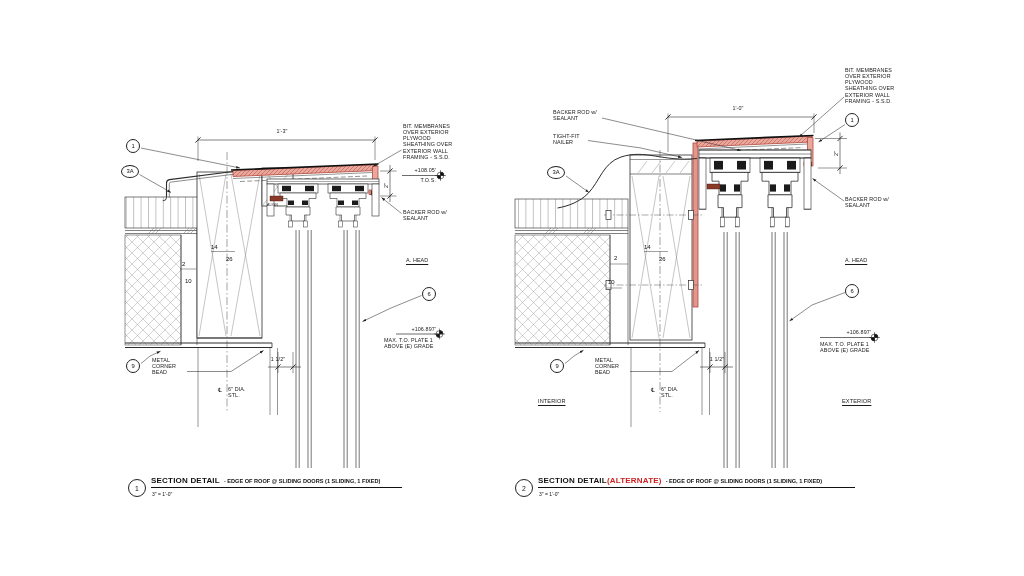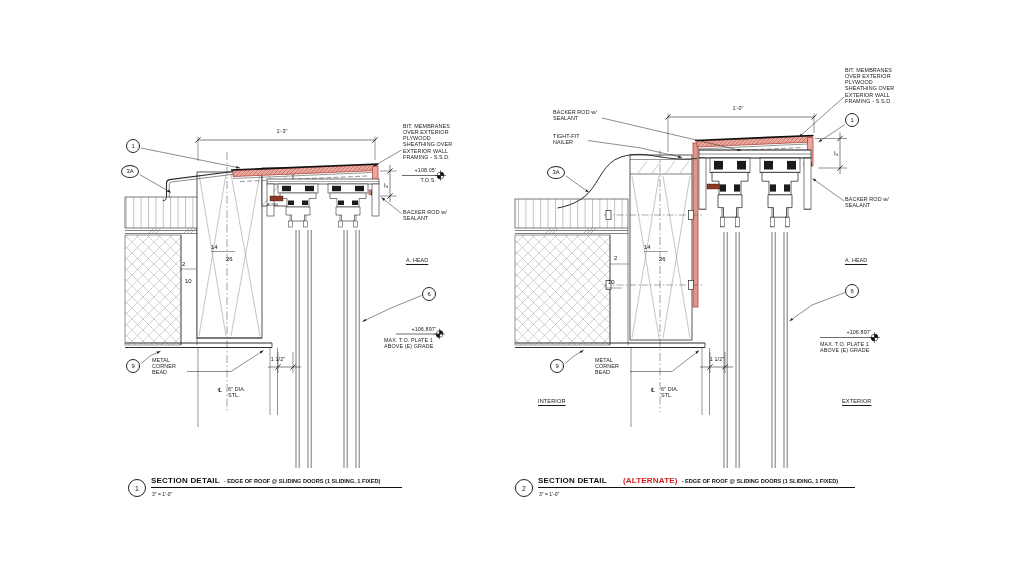--- a/index.html
+++ b/index.html
@@ -10,21 +10,21 @@
   .r{text-align:right}.c{text-align:center}
   .u{text-decoration:underline;text-underline-offset:1.5px;}
   .tiny{font-size:3.6px;letter-spacing:0;}
   .rot{transform:rotate(-90deg);transform-origin:center center;}
   .co{position:absolute;border:1px solid #222;border-radius:50%;background:#fff;box-sizing:border-box;
       display:flex;align-items:center;justify-content:center;font-size:5.8px;color:#111;}
   .kn{position:absolute;font-size:6px;color:#111;}
   .title-row{position:absolute;display:flex;align-items:baseline;border-bottom:1.2px solid #111;padding-bottom:2px;}
   .tn{font-size:8px;font-weight:700;letter-spacing:.2px;color:#111;white-space:pre;}
   .ts{font-size:5.6px;font-weight:700;color:#111;margin-left:4px;white-space:pre;}
-  .alt{margin-left:16px;text-align:center;}
+  .alt{margin-left:0;text-align:center;}
   .scale{position:absolute;font-size:5px;color:#111;}
 </style>
 </head>
 <body>
 
 <div id="sheet">
 
 <svg id="linework" width="1024" height="576" viewBox="0 0 1024 576">
   <defs>
     <pattern id="pSide" width="7.4" height="8" patternUnits="userSpaceOnUse">

